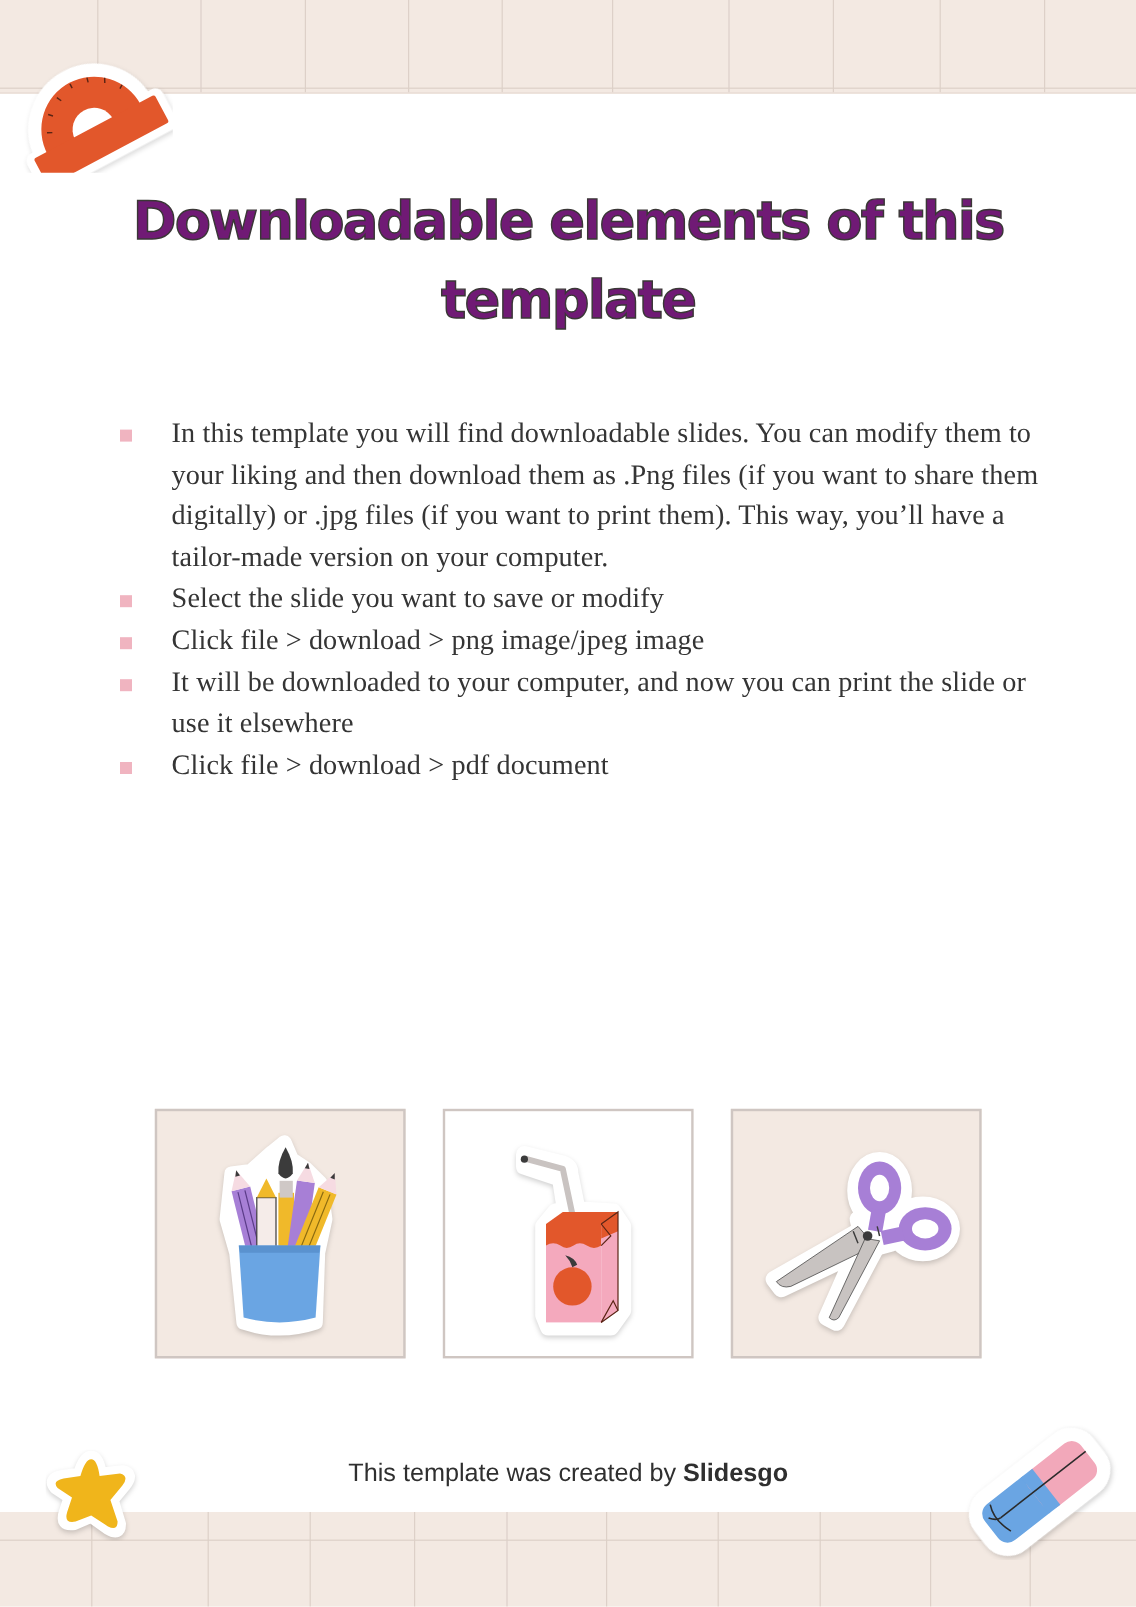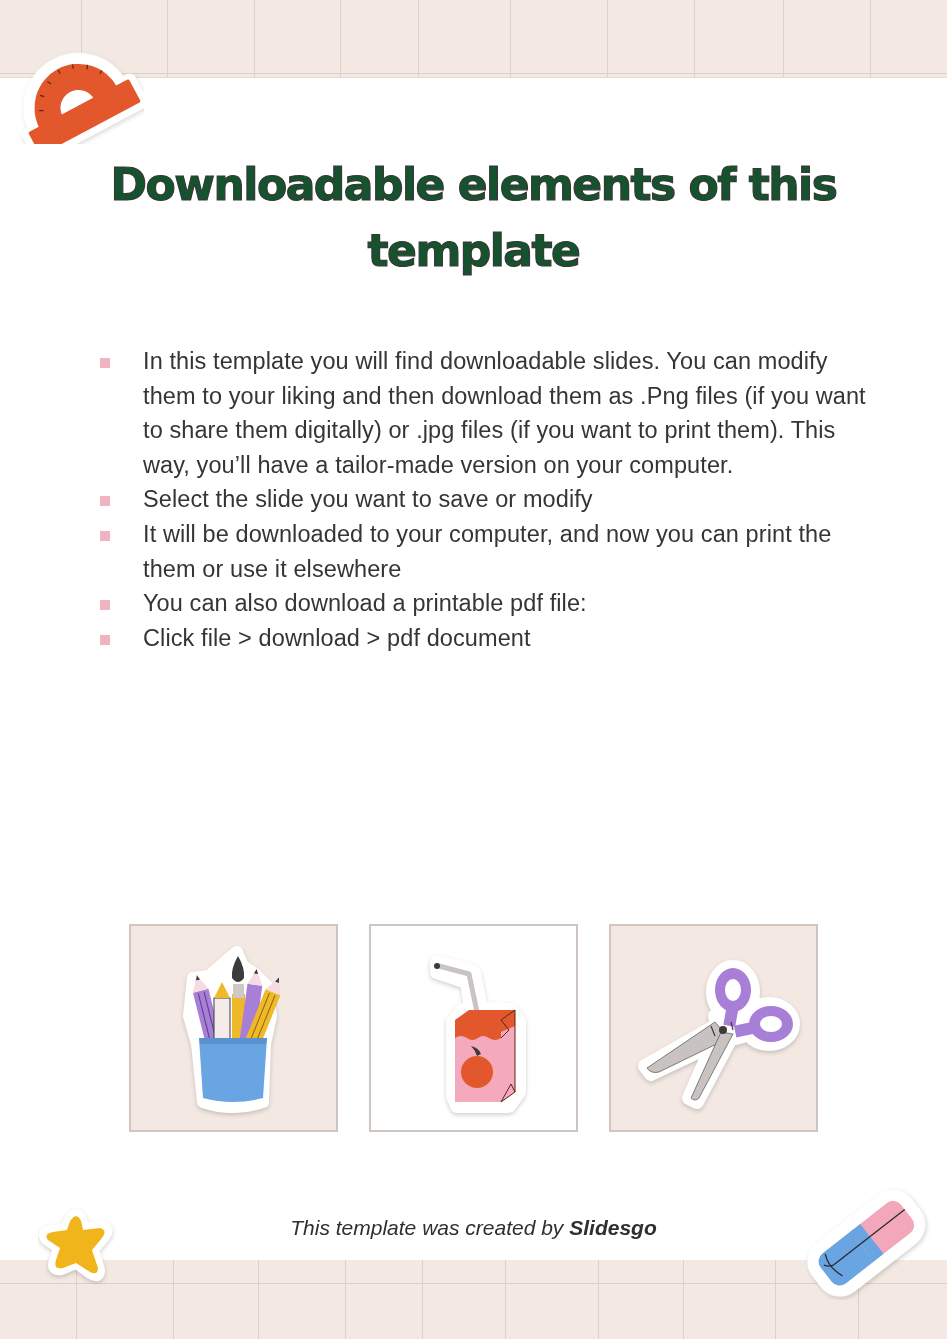--- a/index.html
+++ b/index.html
@@ -8,43 +8,43 @@
 
     .grid-strip { position: absolute; left: 0; width: 947px; background: #f3e9e2; overflow: hidden; }
     .grid-strip.top { top: 0; height: 78px; border-bottom: 1px solid #e6d9d1; }
     .grid-strip.bottom { top: 1260px; height: 79px; }
     .grid-strip .vline { position: absolute; top: 0; bottom: 0; width: 1px; background: #ddd0c8; }
     .grid-strip .hline { position: absolute; left: 0; right: 0; height: 1px; background: #ddd0c8; }
 
     .title {
       position: absolute; left: 60px; width: 827px; top: 152px;
       text-align: center; font-family: "DejaVu Sans", sans-serif; font-weight: 900;
-      font-size: 44px; line-height: 66px; color: #14532d; letter-spacing: -1.5px;
+      font-size: 44px; line-height: 66px; color: #701a75; letter-spacing: -1.5px;
       -webkit-text-stroke: 1.2px #3a3736;
     }
 
     .bullets { position: absolute; left: 98px; top: 344px; width: 770px; list-style: none; }
     .bullets li {
       position: relative; padding-left: 45px;
-      font-family: Liberation Sans, sans-serif; font-size: 23.5px; line-height: 34.6px; color: #353535;
+      font-family: Liberation Serif, serif; font-size: 23.5px; line-height: 34.6px; color: #353535;
       letter-spacing: 0.1px;
     }
     .bullets li .bullet {
       position: absolute; left: 2px; top: 14px; width: 10px; height: 10px; background: #f0b4c0;
     }
 
     .tiles { position: absolute; top: 924px; left: 129px; width: 690px; height: 208px; }
     .tile { position: absolute; top: 0; width: 209px; height: 208px; border: 2px solid #cfc6c2; }
     .tile.beige { background: #f3e9e2; }
     .tile.white { background: #ffffff; }
     .tile svg { position: absolute; left: 0; top: 0; width: 205px; height: 204px; }
 
     .credit {
       position: absolute; top: 1216px; left: 0; width: 947px; text-align: center;
-      font-family: "Liberation Sans", sans-serif; font-size: 21px; color: #2f2f2f; font-style: italic;
+      font-family: "Liberation Sans", sans-serif; font-size: 21px; color: #2f2f2f;
     }
     .credit b { font-weight: 700; }
 
     .sticker { position: absolute; }
   </style>
 </head>
 <body>
 
 <div class="grid-strip top">
   <div class="vline" style="left:81px"></div>
@@ -90,22 +90,23 @@
       <line x1="96" y1="50" x2="93" y2="52"></line>
     </g>
   </g>
 </svg>
 
 <h1 class="title">Downloadable elements of this template</h1>
 
 <ul class="bullets">
   <li><span class="bullet"></span><span>In this template you will find downloadable slides. You can modify them to your liking and then download them as .Png files (if you want to share them digitally) or .jpg files (if you want to print them). This way, you’ll have a tailor-made version on your computer.</span></li>
   <li><span class="bullet"></span><span>Select the slide you want to save or modify</span></li>
-  <li><span class="bullet"></span><span>It will be downloaded to your computer, and now you can print the them or use it elsewhere</span></li>
-  <li><span class="bullet"></span><span>You can also download a printable pdf file:</span></li>
+  <li><span class="bullet"></span><span>Click file &gt; download &gt; png image/jpeg image</span></li>
+  <li><span class="bullet"></span><span>It will be downloaded to your computer, and now you can print the slide or use it elsewhere</span></li>
+  <li><span class="bullet"></span></li>
   <li><span class="bullet"></span></li>
   <li><span class="bullet"></span><span>Click file &gt; download &gt; pdf document</span></li>
 </ul>
 
 <div class="tiles">
 
   <div class="tile beige" style="left:0">
     <svg viewBox="0 0 205 204">
       <g style="filter: drop-shadow(0 2px 2px rgba(0,0,0,0.18))">
         <path d="M62 52 L78 50 L96 34 L106 26 L112 40 L124 48 L136 60 L140 90 L134 118 L132 176 Q102 186 72 176 L66 118 L58 90 Z" fill="#ffffff" stroke="#ffffff" stroke-width="12" stroke-linejoin="round"></path>

